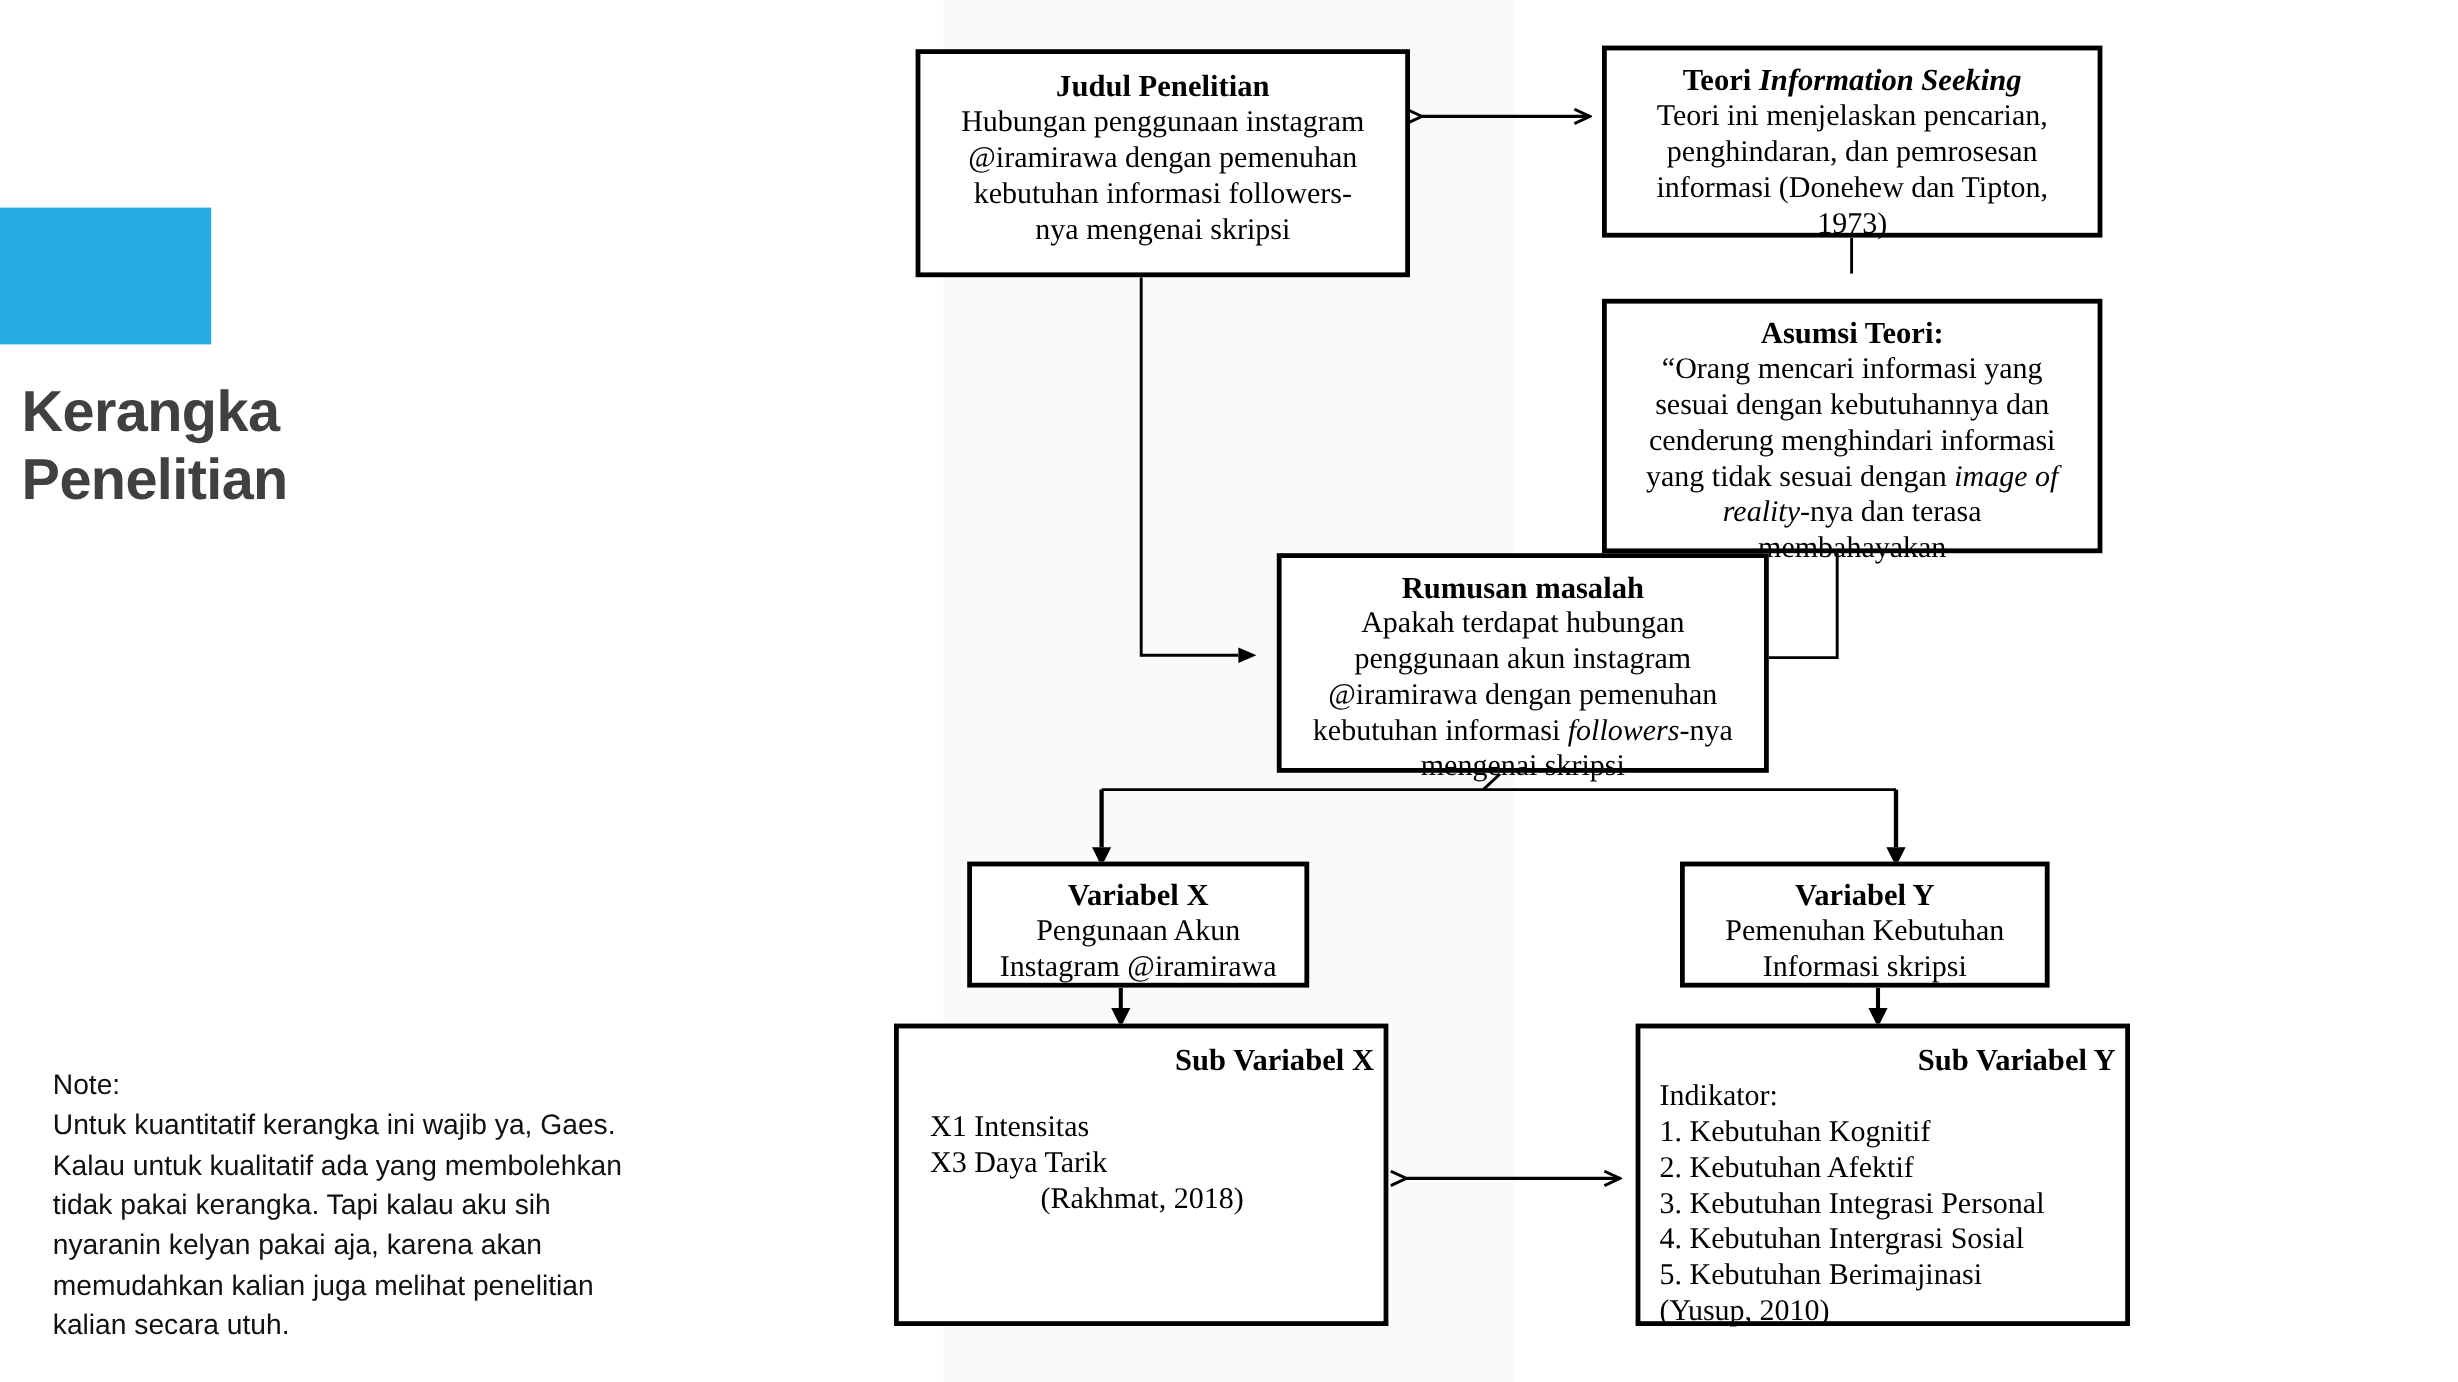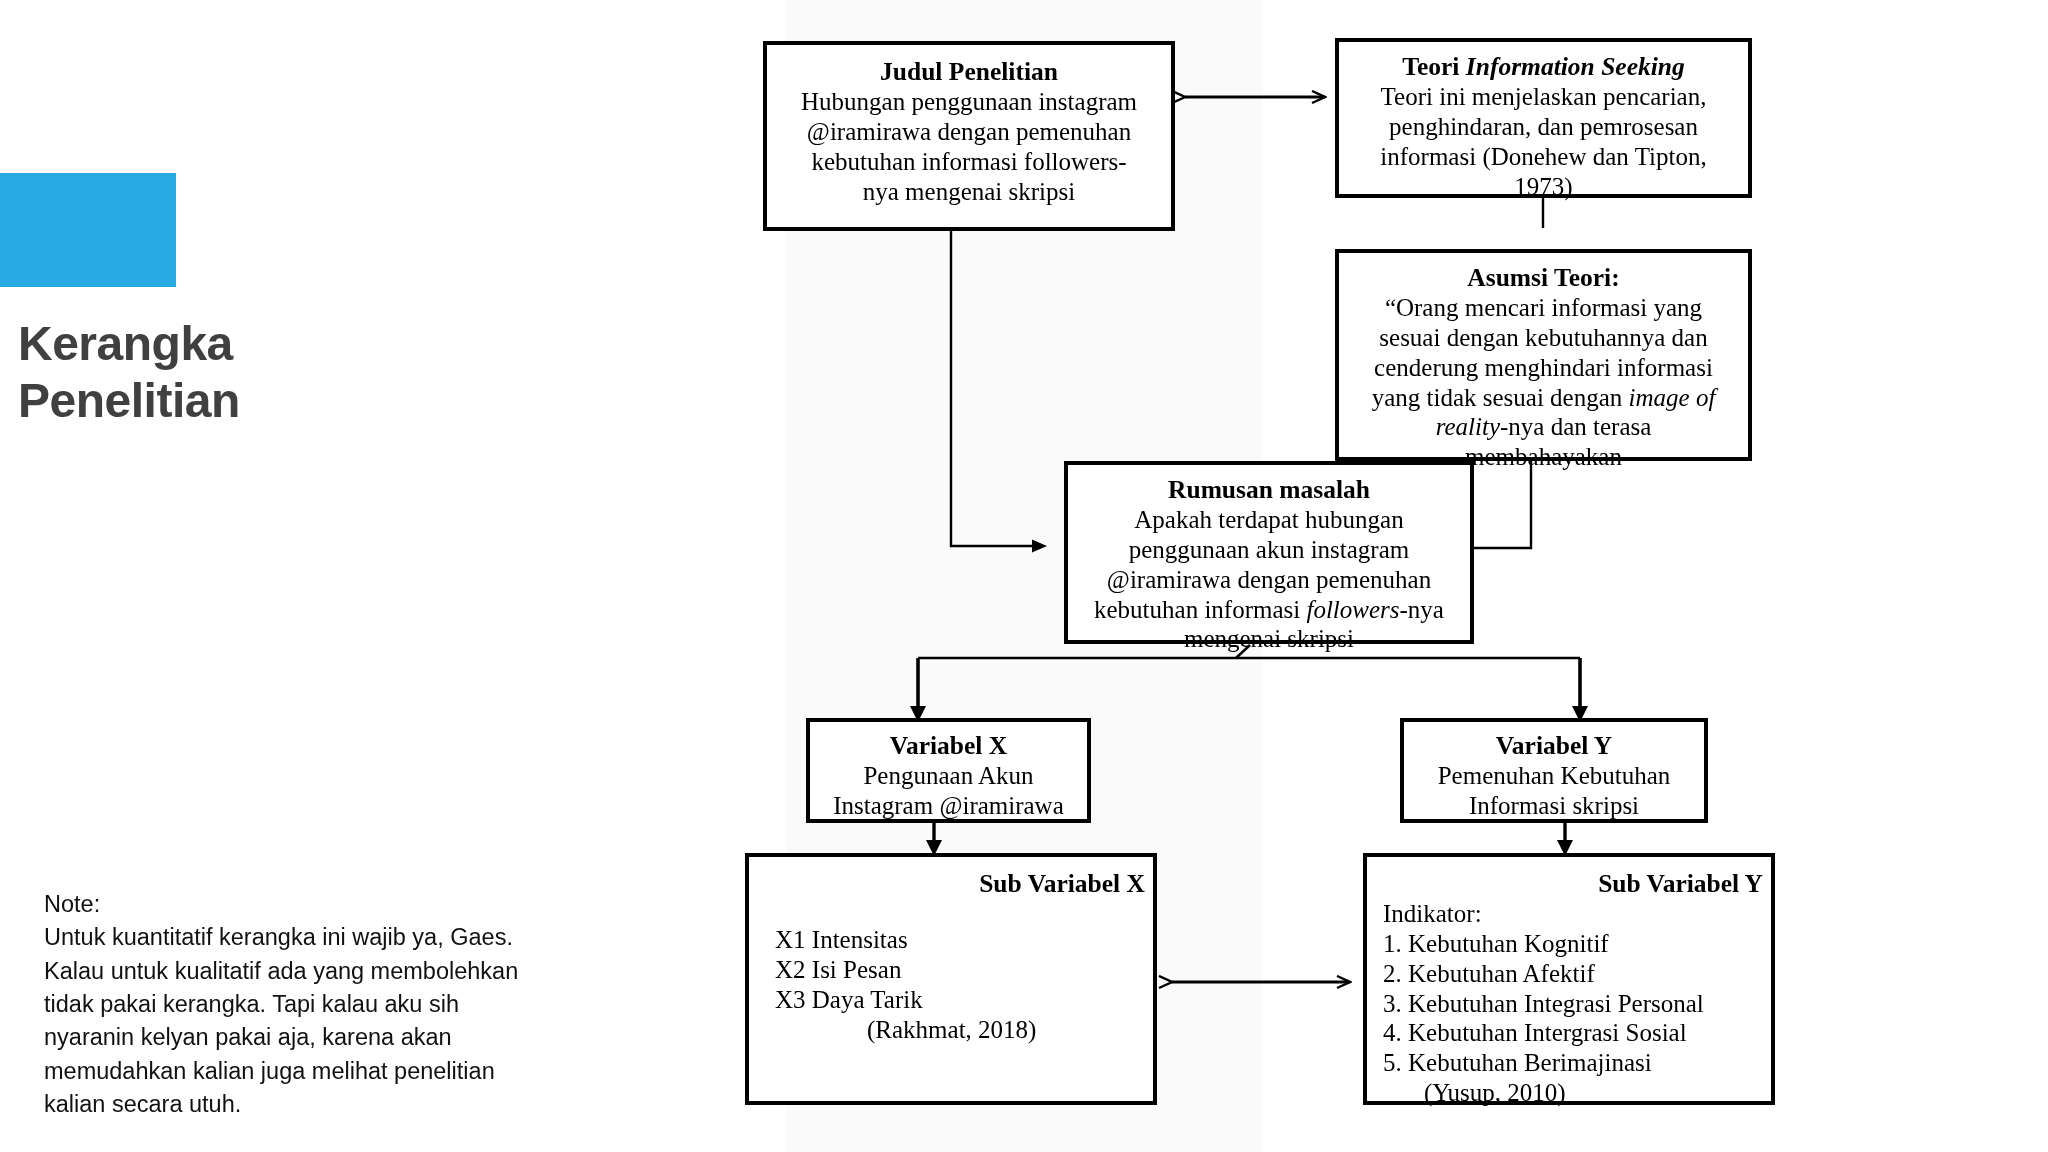--- a/index.html
+++ b/index.html
@@ -99,21 +99,21 @@
   #box-varx       { left: 806px;  top: 718px; width: 285px; height: 105px; padding-top: 9px; }
   #box-vary       { left: 1400px; top: 718px; width: 308px; height: 105px; padding-top: 9px; }
   #box-subx       { left: 745px;  top: 853px; width: 412px; height: 252px; padding-top: 12px; }
   #box-suby       { left: 1363px; top: 853px; width: 412px; height: 252px; padding-top: 12px; }
 
   #box-subx .listline { display: block; padding-left: 18px; }
   #box-subx .spacer   { display: block; height: 26px; }
   #box-subx .cite     { display: block; padding-left: 110px; }
 
   #box-suby .listline { display: block; padding-left: 8px; }
-  #box-suby .cite     { display: block; padding-left: 8px; margin-left: 41px; }
+  #box-suby .cite     { display: block; padding-left: 8px; }
 
   #links { position: absolute; left: 0; top: 0; width: 2048px; height: 1152px; pointer-events: none; }
 </style>
 </head>
 <body>
 
 <div id="page">
 
   <div id="gray-band"></div>
 
@@ -232,21 +232,20 @@
     <div class="dbox" id="box-vary">
       <span class="bt">Variabel Y</span>
       <span class="bl">Pemenuhan Kebutuhan</span>
       <span class="bl">Informasi skripsi</span>
     </div>
 
     <div class="dbox left-al" id="box-subx">
       <span class="bt">Sub Variabel X</span>
       <span class="spacer"></span>
       <span class="listline">X1 Intensitas</span>
-      <span class="listline">X2 Isi Pesan</span>
       <span class="listline">X3 Daya Tarik</span>
       <span class="cite">(Rakhmat, 2018)</span>
     </div>
 
     <div class="dbox left-al" id="box-suby">
       <span class="bt">Sub Variabel Y</span>
       <span class="listline">Indikator:</span>
       <span class="listline">1.  Kebutuhan Kognitif</span>
       <span class="listline">2.  Kebutuhan Afektif</span>
       <span class="listline">3.  Kebutuhan Integrasi Personal</span>

